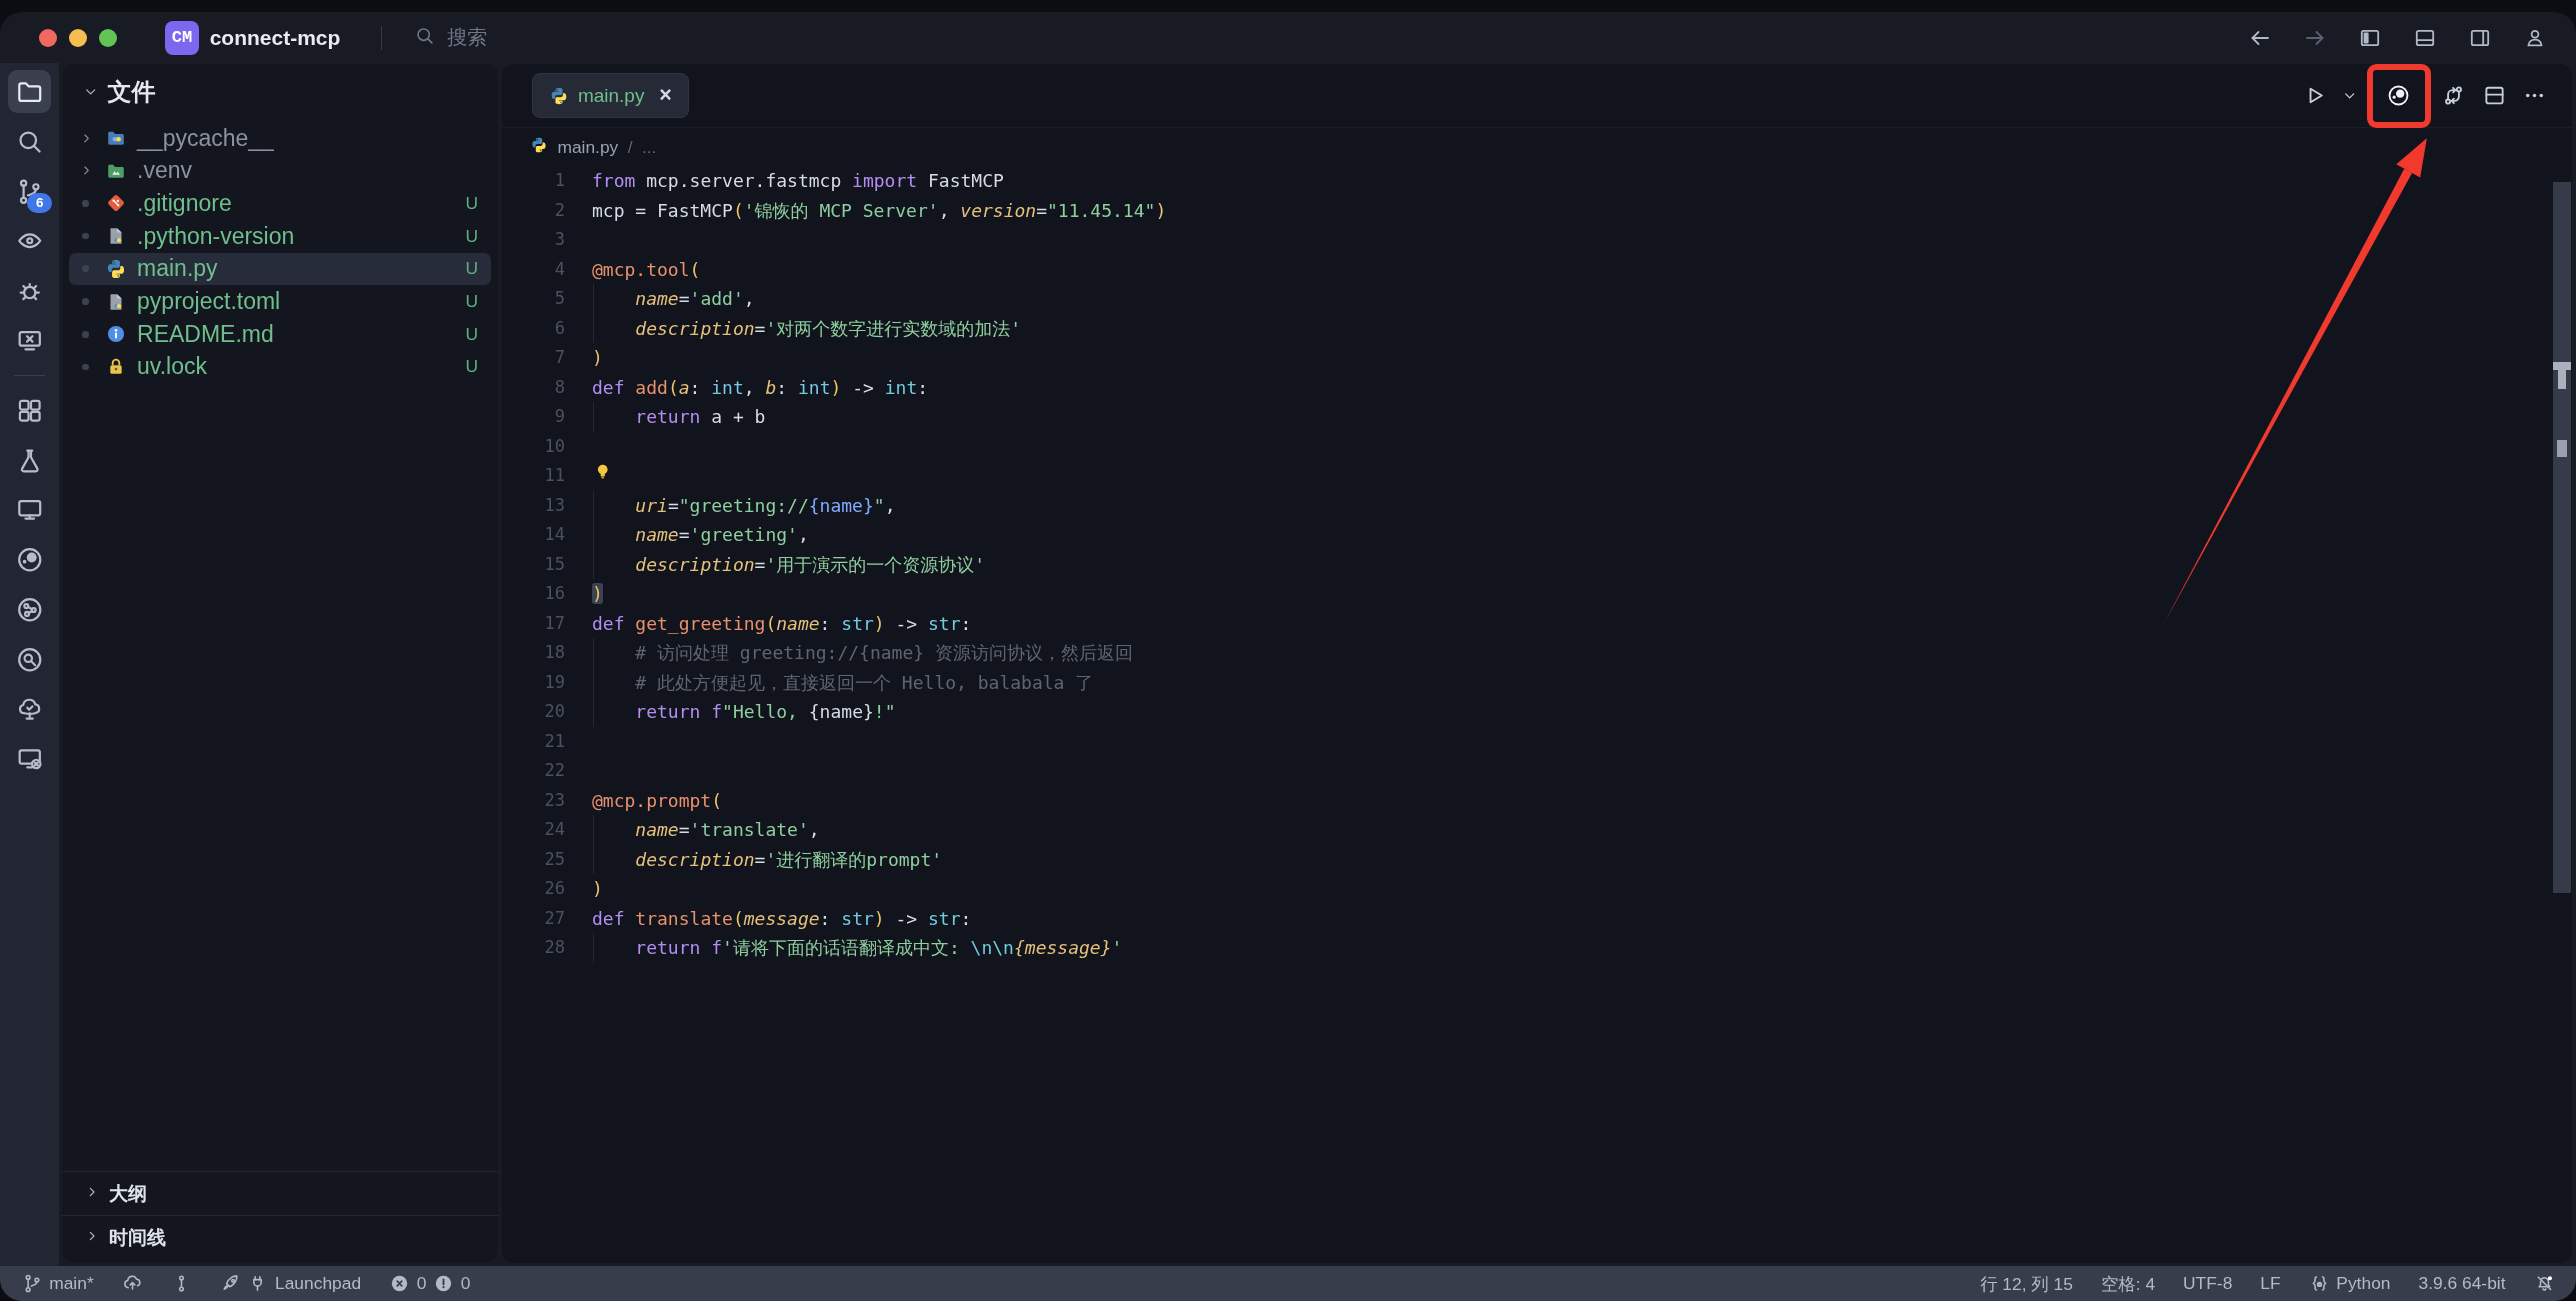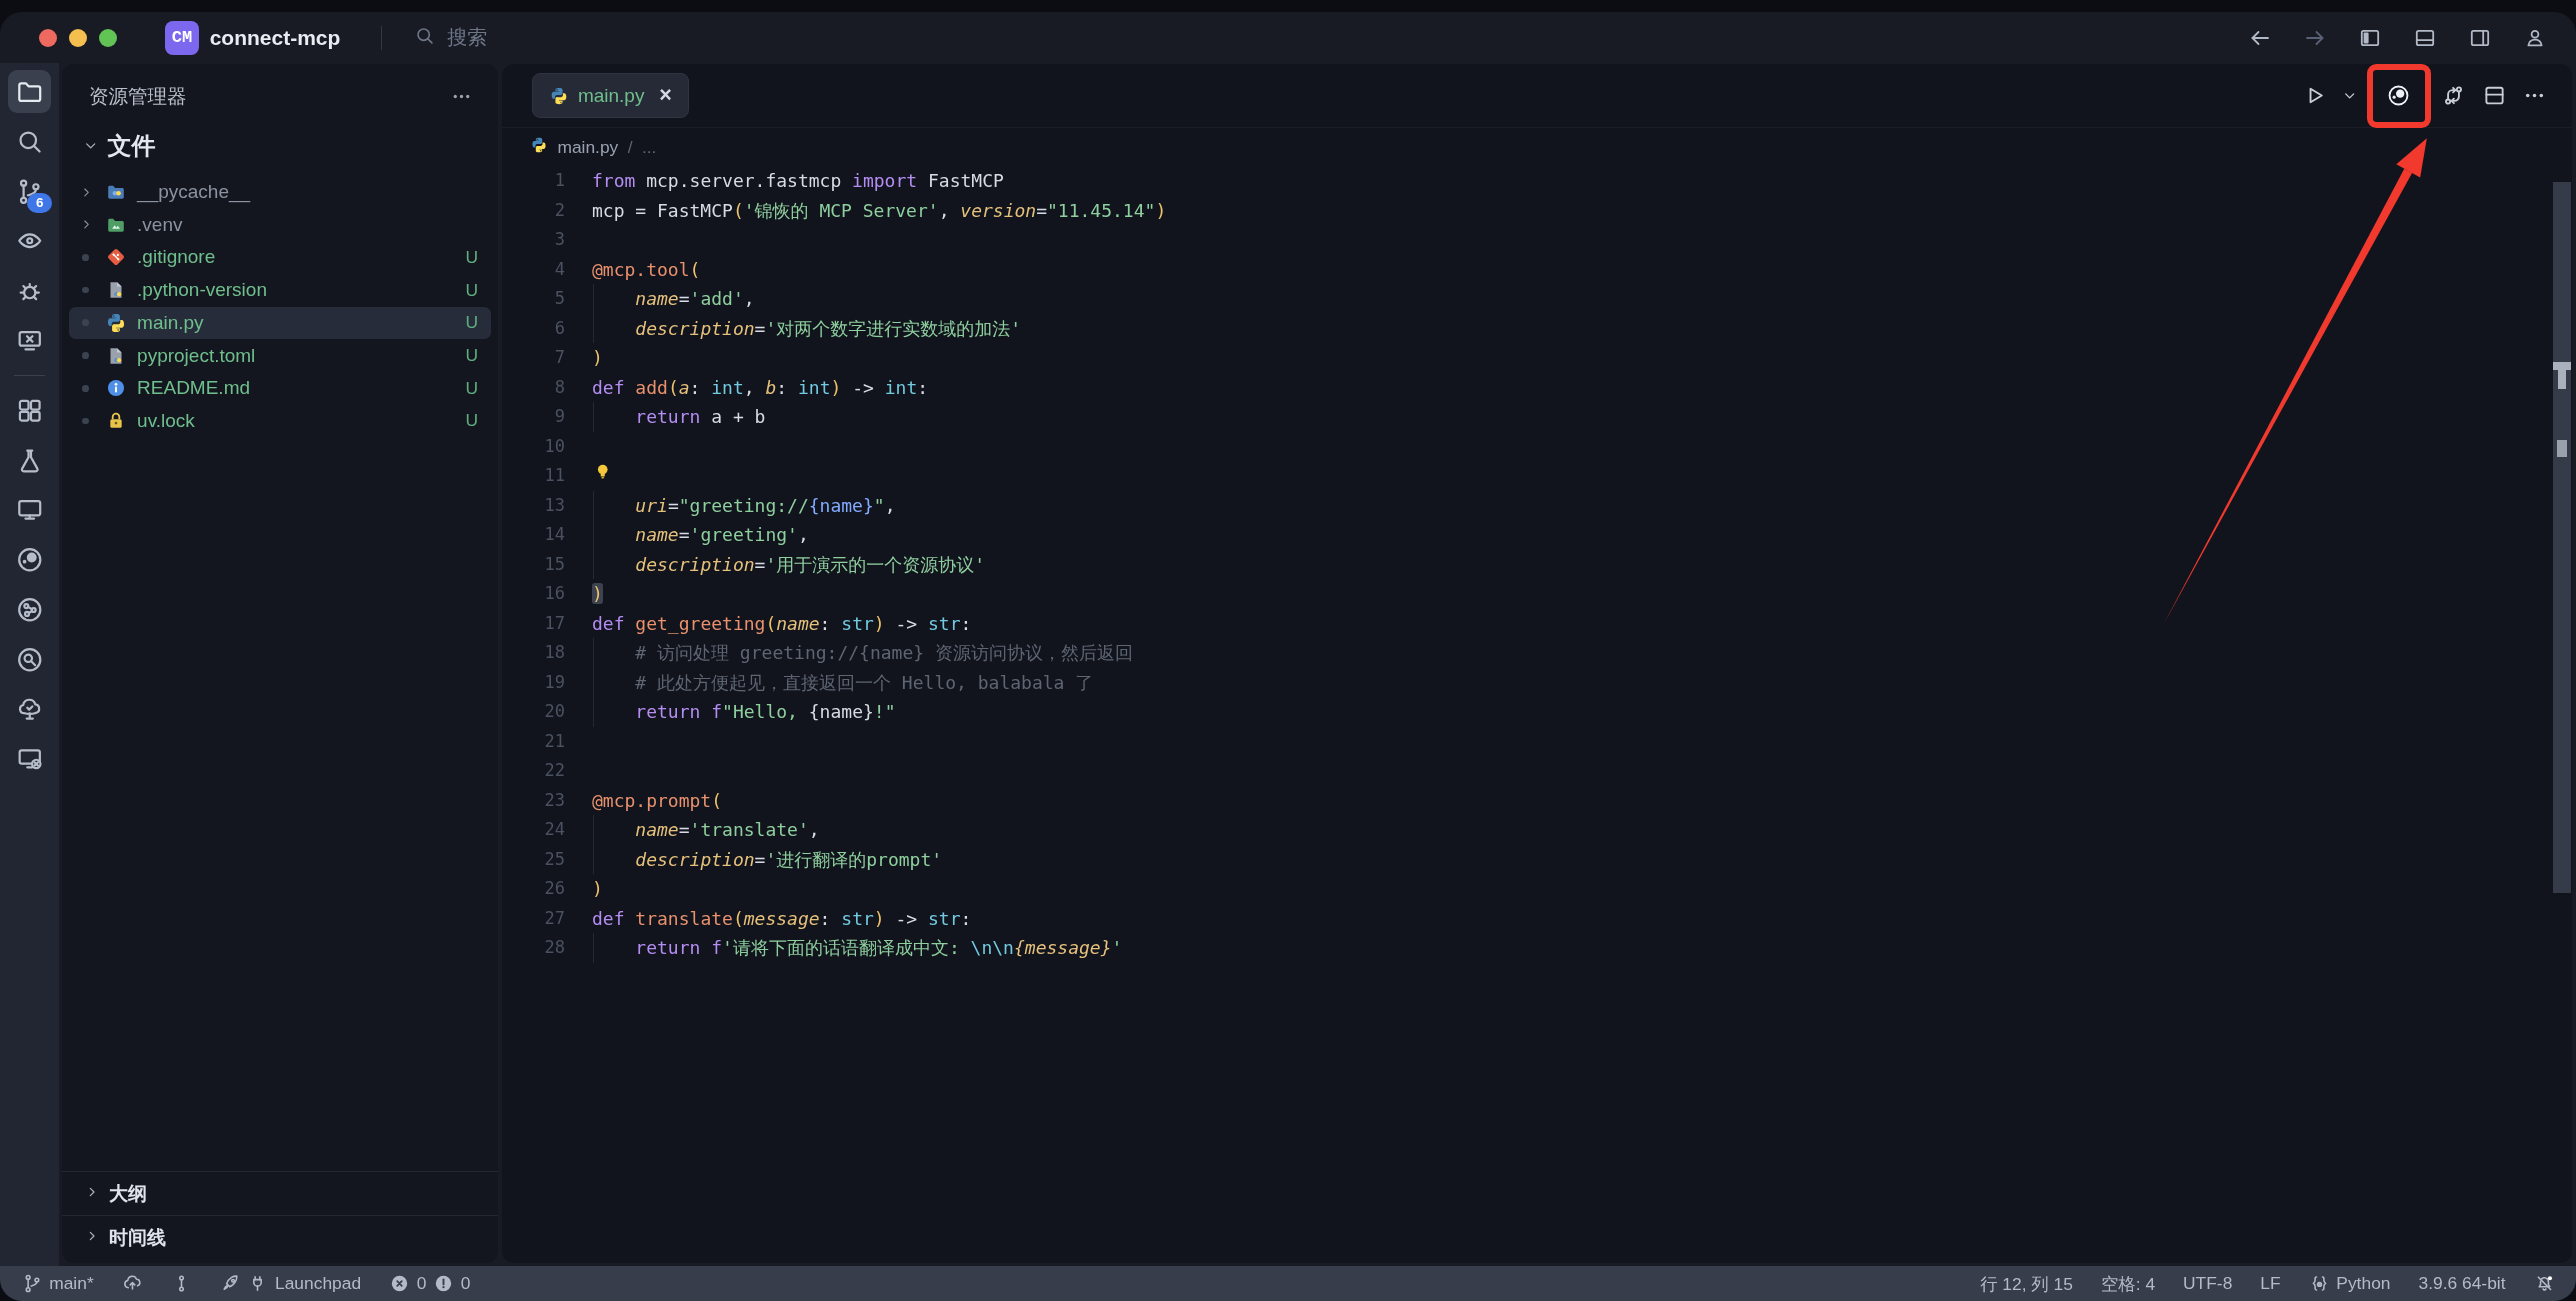--- a/index.html
+++ b/index.html
@@ -38,21 +38,21 @@
   .sb-section svg{width:17.4px;height:17.4px;color:#aab1bd;}
   .filelist{padding-top:2.7px;}
   .frow{display:flex;align-items:center;height:32px;margin:0.7px 6.7px;padding:0 10.7px;border-radius:6.7px;position:relative;}
   .frow.selected{background:#272c3a;}
   .twisty{width:25.5px;color:#8a92a0;display:flex;flex:none;}
   .twisty svg{width:14.8px;height:14.8px;}
   .fdot{width:25.5px;display:flex;flex:none;}
   .fdot i{width:6.7px;height:6.7px;border-radius:50%;background:#3b4250;margin-left:2.7px;}
   .ficon{width:29.5px;display:flex;flex:none;}
   .ficon svg{width:22px;height:22px;}
-  .fname{font-size:19px;color:#6fbf8d;flex:1;margin-left:2.7px;white-space:nowrap;}
+  .fname{font-size:23px;color:#6fbf8d;flex:1;margin-left:2.7px;white-space:nowrap;}
   .fname.dim{color:#8b92a0;}
   .fbadge{color:#5fae7f;font-size:17.4px;margin-right:2.7px;}
   .sb-bottom{position:absolute;left:0;right:0;bottom:4px;}
   .sb-brow{display:flex;align-items:center;gap:9.4px;height:43px;padding-left:21.5px;color:#e0e4eb;font-weight:700;font-size:19px;border-top:1.3px solid #232734;}
   .sb-brow svg{width:16px;height:16px;color:#aab1bd;}
 
   
   .editor{position:absolute;left:502px;top:52px;right:4px;bottom:38px;background:#12141d;border-radius:12px;overflow:hidden;}
   .tabbar{position:relative;height:63px;display:flex;align-items:center;border-bottom:1.3px solid #1b1e28;}
   .tab{display:flex;align-items:center;gap:9.4px;margin-left:29.5px;height:43px;padding:0 16px;background:#262a37;border:1.3px solid #2f3440;border-radius:8px;color:#6fbf8d;font-size:19px;}
@@ -255,30 +255,20 @@
         <svg viewBox="0 0 24 24" fill="none" stroke="currentColor" stroke-width="1.8" stroke-linecap="round" stroke-linejoin="round">
           <rect x="3.8" y="5.2" width="16.4" height="10.8" rx="1.6"></rect>
           <path d="M10 19h4"></path>
           <circle cx="17.3" cy="16.2" r="3.4" fill="#222633"></circle>
           <path d="M15.9 14.8l2.8 2.8M18.7 14.8l-2.8 2.8"></path>
         </svg>
       </div>
     </div>
 
   <div class="sidebar">
-    <div class="sb-header">
-      <span>资源管理器</span>
-      <span class="sb-more">
-          <svg viewBox="0 0 24 24" fill="none" stroke="currentColor" stroke-width="1.8" stroke-linecap="round" stroke-linejoin="round">
-            <circle cx="5.5" cy="12" r="1.7" fill="currentColor" stroke="none"></circle>
-            <circle cx="12" cy="12" r="1.7" fill="currentColor" stroke="none"></circle>
-            <circle cx="18.5" cy="12" r="1.7" fill="currentColor" stroke="none"></circle>
-          </svg>
-        </span>
-    </div>
     <div class="sb-section">
       <span><svg viewBox="0 0 24 24" fill="none" stroke="currentColor" stroke-width="1.8" stroke-linecap="round" stroke-linejoin="round">
             <path d="M6.5 9.5 12 15l5.5-5.5"></path>
           </svg></span>
       <span>文件</span>
     </div>
     <div class="filelist" id="filelist">
         <div class="frow">
           <span class="twisty">
             <svg viewBox="0 0 24 24" fill="none" stroke="currentColor" stroke-width="1.8" stroke-linecap="round" stroke-linejoin="round">

